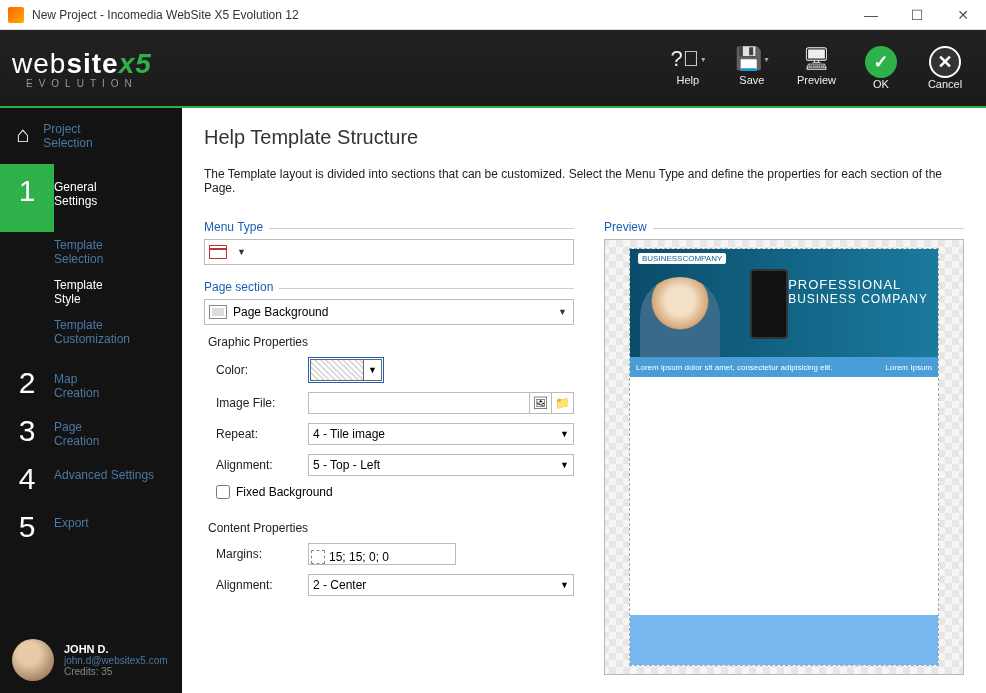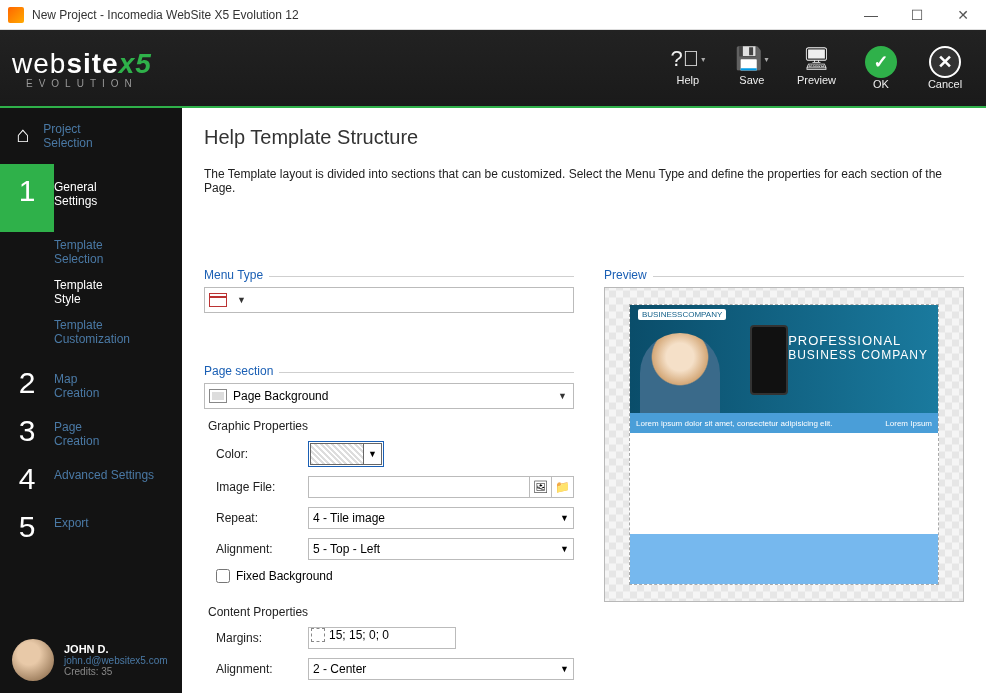--- a/index.html
+++ b/index.html
@@ -44,21 +44,21 @@
 .userinfo .email { color: #4a79a5; font-size: 10px; }
 .userinfo .credits { color: #888; font-size: 10px; }
 
 .main { flex: 1; background: #fff; padding: 18px 22px; overflow: hidden; }
 .page-title { font-size: 20px; font-weight: 300; color: #333; margin-bottom: 18px; }
 .page-desc { font-size: 12px; color: #222; margin-bottom: 22px; }
 .cols { display: flex; gap: 30px; }
 .left { flex: 1; }
 .right { width: 360px; }
 
-fieldset { border: none; margin-bottom: 12px; position: relative; margin-top: 48px; }
+fieldset { border: none; margin-bottom: 12px; position: relative; }
 .fs-label { color: #1a5fb4; font-size: 12px; position: relative; display: inline-block; background: #fff; padding-right: 6px; z-index: 1; }
 .fs-line { border-top: 1px solid #cfcfcf; margin-top: -7px; margin-bottom: 10px; }
 .combo { display: flex; align-items: center; border: 1px solid #bbb; height: 26px; background: #fff; font-size: 12px; padding: 0 2px 0 4px; cursor: pointer; }
 .combo .mini-icon { width: 18px; height: 14px; border: 1px solid #b33; margin-right: 6px; position: relative; }
 .combo .mini-icon.hdr::before { content:""; position:absolute; left:0; right:0; top:2px; height:2px; background:#b33; }
 .combo .mini-icon.bg { border-color:#888; }
 .combo .mini-icon.bg::before { content:""; position:absolute; left:2px; right:2px; top:2px; bottom:2px; background:#ddd; }
 .combo .txt { flex: 1; }
 .combo .caret { font-size: 9px; color: #333; padding: 0 4px; }
 
@@ -66,24 +66,24 @@
 .row .lab { width: 92px; color: #222; }
 .color-swatch { width: 54px; height: 22px; border: 1px solid #666; background: repeating-linear-gradient(45deg,#ddd,#ddd 2px,#fff 2px,#fff 4px); }
 .color-drop { width: 18px; height: 22px; border: 1px solid #666; border-left: none; display:flex; align-items:center; justify-content:center; font-size:9px; cursor:pointer; }
 .file-input { flex: 1; display: flex; }
 .file-input input { flex:1; height: 22px; border: 1px solid #bbb; font-size: 12px; padding: 0 4px; }
 .file-btn { width: 22px; height: 22px; border: 1px solid #bbb; border-left: none; display:flex; align-items:center; justify-content:center; font-size:12px; cursor:pointer; background:#fff; }
 .sel { flex:1; height: 22px; border: 1px solid #bbb; font-size: 12px; display:flex; align-items:center; padding:0 4px; cursor:pointer; }
 .sel .caret { margin-left:auto; font-size:9px; }
 .chk { display:flex; align-items:center; gap:6px; font-size:12px; margin-left:0; }
 .chk input { width:14px; height:14px; }
-.margin-input { display:flex; align-items:flex-start; border:1px solid #bbb; height:22px; width:148px; padding:0 2px; font-size:12px; }
+.margin-input { display:flex; align-items:flex-end; border:1px solid #bbb; height:22px; width:148px; padding:0 2px; font-size:12px; }
 .margin-input .mi { width:14px; height:14px; border:1px dashed #888; margin-right:4px; }
 
-.preview-box { border: 1px solid #b8b8b8; background: repeating-conic-gradient(#e6e6e6 0% 25%, #f5f5f5 0% 50%) 50% / 14px 14px; height: 315px; padding: 16px; position:relative; }
+.preview-box { border: 1px solid #b8b8b8; background: repeating-conic-gradient(#e6e6e6 0% 25%, #f5f5f5 0% 50%) 50% / 14px 14px; height: 436px; padding: 8px; position:relative; }
 .pv-inner { margin: 0 auto; width: 310px; background:#fff; height: 100%; display:flex; flex-direction:column; border:1px dashed #aaa; }
 .pv-header { height: 108px; background: linear-gradient(90deg,#0a4d6a,#1a7a9e); position:relative; overflow:hidden; color:#fff; }
 .pv-logo { position:absolute; top:4px; left:8px; font-size:8px; color:#14618a; background:#fff; padding:1px 4px; border-radius:2px; }
 .pv-woman { position:absolute; left:10px; bottom:0; width:80px; height:80px; background: radial-gradient(circle at 50% 30%, #f5e0c8 20%, #d4a878 40%, transparent 42%), #3a6a8a; border-radius:40px 40px 0 0; }
 .pv-phone { position:absolute; left:120px; top:20px; width:38px; height:70px; background:#111; border-radius:4px; border:2px solid #333; }
 .pv-text { position:absolute; right:10px; top:28px; text-align:left; font-family: Arial; }
 .pv-text .t1 { font-size:13px; font-weight:300; letter-spacing:1px; }
 .pv-text .t2 { font-size:12px; letter-spacing:1px; }
 .pv-subhead { height: 20px; background:#4a9ed8; color:#fff; font-size:8px; display:flex; align-items:center; padding:0 6px; justify-content:space-between; }
 .pv-body { flex:1; background:#fff; }

